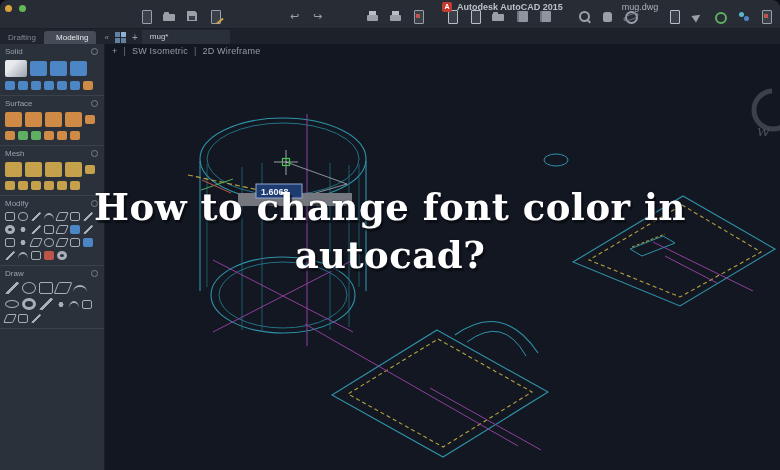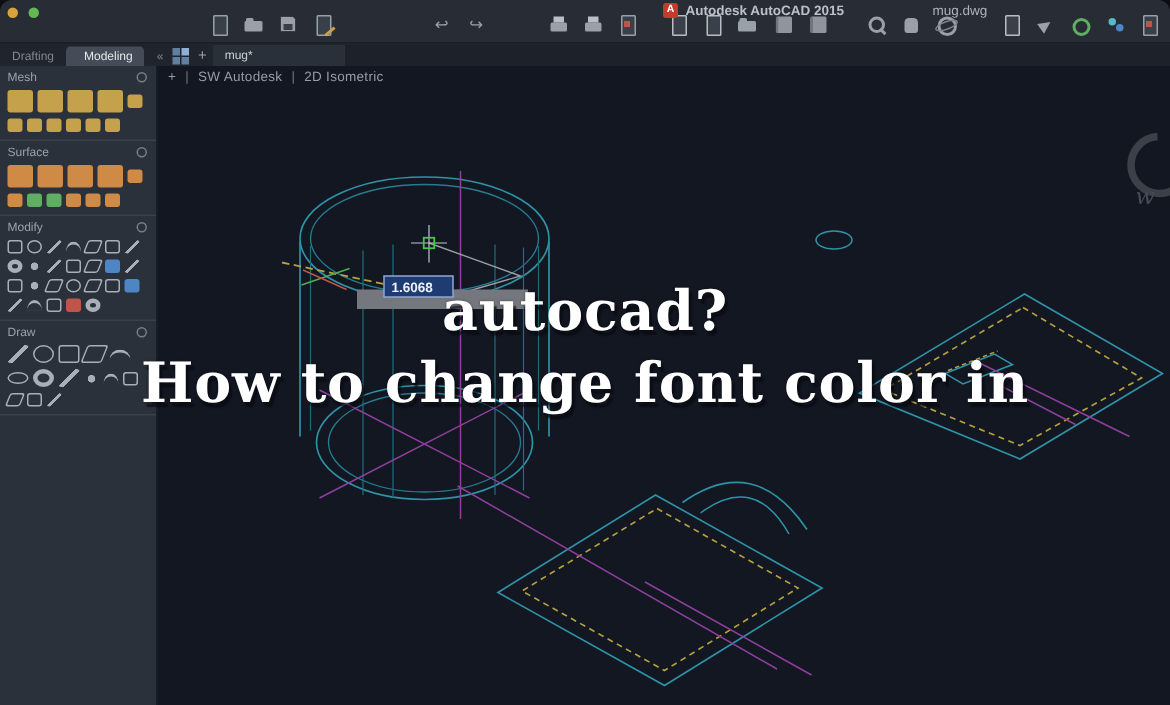--- a/index.html
+++ b/index.html
@@ -163,54 +163,73 @@
     <span class="ftab">mug*</span>
     <span class="tabfill"></span>
   </div>
 
   <div class="main">
 
     <div class="sidebar">
       <div>
           <div class="section">
             <div class="sec-head">
+              <span class="sec-label">Solid</span>
+              <span class="secdot"></span>
+            </div>
+            <div class="grid">
+              <span class="pic big box1"></span>
+              <span class="pic big" style="background: rgb(77, 134, 196);"></span>
+              <span class="pic big" style="background: rgb(77, 134, 196);"></span>
+              <span class="pic big" style="background: rgb(77, 134, 196);"></span>
+              <span class="pic sm" style="background: rgb(77, 134, 196);"></span>
+              <span class="pic sm" style="background: rgb(77, 134, 196);"></span>
+              <span class="pic sm" style="background: rgb(77, 134, 196);"></span>
+              <span class="pic sm" style="background: rgb(77, 134, 196);"></span>
+              <span class="pic sm" style="background: rgb(77, 134, 196);"></span>
+              <span class="pic sm" style="background: rgb(77, 134, 196);"></span>
+              <span class="pic sm" style="background: rgb(207, 138, 69);"></span>
+            </div>
+          </div>
+          <div class="section">
+            <div class="sec-head">
+              <span class="sec-label">Surface</span>
+              <span class="secdot"></span>
+            </div>
+            <div class="grid">
+              <span class="pic big" style="background: rgb(207, 138, 69);"></span>
+              <span class="pic big" style="background: rgb(207, 138, 69);"></span>
+              <span class="pic big" style="background: rgb(207, 138, 69);"></span>
+              <span class="pic big" style="background: rgb(207, 138, 69);"></span>
+              <span class="pic sm" style="background: rgb(207, 138, 69);"></span>
+              <span class="pic sm" style="background: rgb(207, 138, 69);"></span>
+              <span class="pic sm" style="background: rgb(95, 174, 98);"></span>
+              <span class="pic sm" style="background: rgb(95, 174, 98);"></span>
+              <span class="pic sm" style="background: rgb(207, 138, 69);"></span>
+              <span class="pic sm" style="background: rgb(207, 138, 69);"></span>
+              <span class="pic sm" style="background: rgb(207, 138, 69);"></span>
+            </div>
+          </div>
+          <div class="section">
+            <div class="sec-head">
               <span class="sec-label">Mesh</span>
               <span class="secdot"></span>
             </div>
             <div class="grid">
               <span class="pic big" style="background: rgb(197, 161, 75);"></span>
               <span class="pic big" style="background: rgb(197, 161, 75);"></span>
               <span class="pic big" style="background: rgb(197, 161, 75);"></span>
               <span class="pic big" style="background: rgb(197, 161, 75);"></span>
               <span class="pic sm" style="background: rgb(197, 161, 75);"></span>
               <span class="pic sm" style="background: rgb(197, 161, 75);"></span>
               <span class="pic sm" style="background: rgb(197, 161, 75);"></span>
               <span class="pic sm" style="background: rgb(197, 161, 75);"></span>
               <span class="pic sm" style="background: rgb(197, 161, 75);"></span>
               <span class="pic sm" style="background: rgb(197, 161, 75);"></span>
               <span class="pic sm" style="background: rgb(197, 161, 75);"></span>
-            </div>
-          </div>
-          <div class="section">
-            <div class="sec-head">
-              <span class="sec-label">Surface</span>
-              <span class="secdot"></span>
-            </div>
-            <div class="grid">
-              <span class="pic big" style="background: rgb(207, 138, 69);"></span>
-              <span class="pic big" style="background: rgb(207, 138, 69);"></span>
-              <span class="pic big" style="background: rgb(207, 138, 69);"></span>
-              <span class="pic big" style="background: rgb(207, 138, 69);"></span>
-              <span class="pic sm" style="background: rgb(207, 138, 69);"></span>
-              <span class="pic sm" style="background: rgb(207, 138, 69);"></span>
-              <span class="pic sm" style="background: rgb(95, 174, 98);"></span>
-              <span class="pic sm" style="background: rgb(95, 174, 98);"></span>
-              <span class="pic sm" style="background: rgb(207, 138, 69);"></span>
-              <span class="pic sm" style="background: rgb(207, 138, 69);"></span>
-              <span class="pic sm" style="background: rgb(207, 138, 69);"></span>
             </div>
           </div>
           <div class="section">
             <div class="sec-head">
               <span class="sec-label">Modify</span>
               <span class="secdot"></span>
             </div>
             <div class="grid">
               <span class="pic osm"></span>
               <span class="pic osm o-circle"></span>
@@ -262,23 +281,23 @@
               <span class="pic osm o-line"></span>
             </div>
           </div>
         </div>
     </div>
 
     <div class="canvas">
       <div class="vplabel">
         <span>+</span>
         <span class="vpsep">|</span>
-        <span>SW Autodesk</span>
+        <span>SW Isometric</span>
         <span class="vpsep">|</span>
-        <span>2D Isometric</span>
+        <span>2D Wireframe</span>
       </div>
 
       <svg width="675" height="426" viewBox="0 0 675 426">
 
         <g stroke="#2e93a8" fill="none" stroke-width="1.1">
           <ellipse cx="178" cy="115" rx="83" ry="41"></ellipse>
           <ellipse cx="178" cy="115" rx="76" ry="36" stroke="#257c90" stroke-width="0.9"></ellipse>
           <line x1="95" y1="117" x2="95" y2="247"></line>
           <line x1="261" y1="117" x2="261" y2="247"></line>
           <line x1="102" y1="120" x2="102" y2="243" stroke="#1f6a7c" stroke-width="0.8"></line>
@@ -336,16 +355,16 @@
 
         <g opacity="0.8">
           <circle cx="668" cy="66" r="19" stroke="#474b52" stroke-width="5" fill="none" stroke-dasharray="88 32"></circle>
           <text x="652" y="92" font-family="DejaVu Serif, serif" font-size="15" font-style="italic" fill="#565a61">w</text>
         </g>
       </svg>
     </div>
   </div>
 
   <div class="overlay">
+    <div>How to change font color in</div>
     <div>autocad?</div>
-    <div>How to change font color in</div>
   </div>
 </div>
 
 </body></html>

